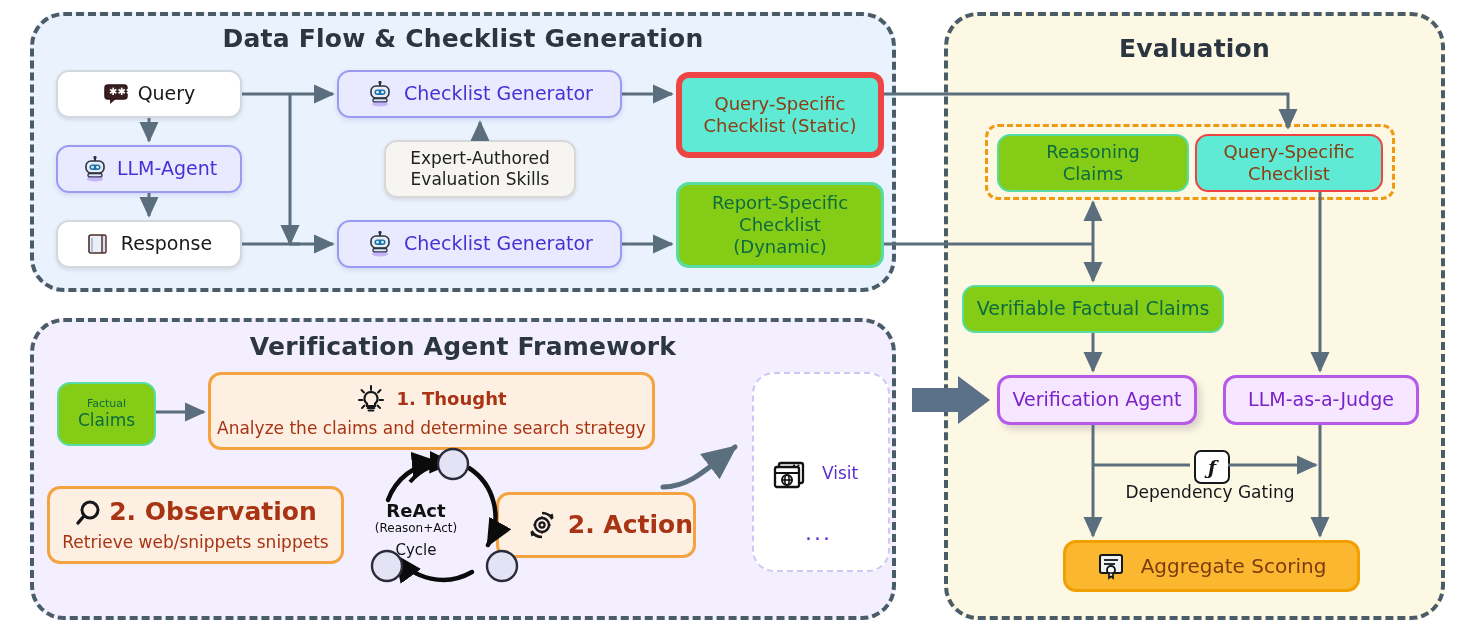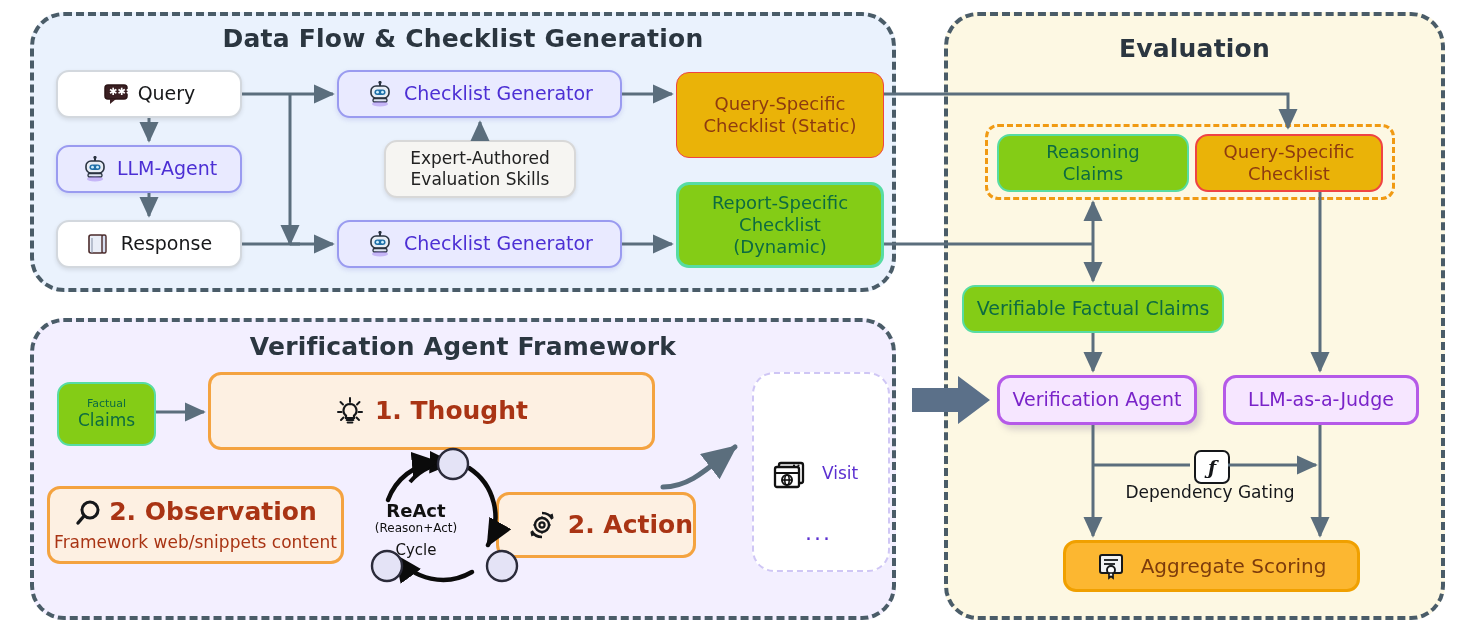--- a/index.html
+++ b/index.html
@@ -21,21 +21,21 @@
   .node{position:absolute;box-sizing:border-box;border-radius:13px;
         display:flex;align-items:center;justify-content:center;
         font-family:"DejaVu Sans","Liberation Sans",sans-serif;
         text-align:center;line-height:1.22;}
   .node .lbl{display:block;}
   .ico{flex:0 0 auto;display:inline-flex;align-items:center;justify-content:center;}
 
   .n-white{background:#ffffff;border:2.5px solid #d3d8de;box-shadow:0 2px 4px rgba(0,0,0,.10);}
   .n-blue {background:#e9eaff;border:2.5px solid #9a9bf0;color:#4c2fd4;box-shadow:0 2px 5px rgba(90,90,200,.18);}
   .n-gray {background:#f6f5f2;border:2.5px solid #d8d8d8;color:#222;box-shadow:0 2px 4px rgba(0,0,0,.10);}
-  .n-yellow{background:#eab308;border:1px solid #ef4444;color:#8d3b10;}
+  .n-yellow{background:#5eead4;border:6px solid #ef4444;color:#8d3b10;}
   .n-green{background:#84cc16;border:3px solid #57dca3;color:#0d6b41;}
   .n-orange{background:#fdf0e2;border:3px solid #f5a council;color:#a93414;}
   .n-orange{background:#fdf0e2;border:3px solid #f5a council;}
   .n-orange{background:#fdf0e2;border:3px solid #f3a košice;}
   .n-orange{background:#fdf0e2;border:3px solid #f4a košice;}
   .n-orange{background:#fdf0e2;border:3px solid #f4a340;color:#a93414;}
   .n-purple{background:#f6e6ff;border:3px solid #b55ae8;color:#7a23c9;}
   .n-amber{background:#fcb731;border:3px solid #f0a000;color:#7c3b0c;}
 
   .hand{font-family:"DejaVu Sans","Liberation Sans",sans-serif;}
@@ -172,35 +172,36 @@
               <line x1="3" y1="16" x2="6.5" y2="16"></line>
               <line x1="27" y1="16" x2="23.5" y2="16"></line>
               <line x1="6" y1="24" x2="8.5" y2="21.5"></line>
               <line x1="24" y1="24" x2="21.5" y2="21.5"></line>
             </g>
             <path d="M15 8 a6.5 6.5 0 0 1 4 11.6 v2.4 h-8 v-2.4 A6.5 6.5 0 0 1 15 8z" fill="none" stroke="#15171a" stroke-width="2.2"></path>
             <line x1="11.6" y1="24" x2="18.4" y2="24" stroke="#15171a" stroke-width="2" stroke-linecap="round"></line>
             <line x1="12.6" y1="26.6" x2="17.4" y2="26.6" stroke="#15171a" stroke-width="2" stroke-linecap="round"></line>
           </svg>
       </span>
-      <span class="hand" style="font-size:25px;font-weight:bold;color:#a93414;">1. Thought</span>
+      <span class="hand" style="font-size:18px;font-weight:bold;color:#a93414;">1. Thought</span>
     </div>
+    <span class="hand" style="font-size:17px;color:#a93414;margin-top:4px;">Analyze the claims and determine search strategy</span>
   </div>
 
   <div class="node n-orange" style="left:47px;top:486px;width:297px;height:78px;flex-direction:column;justify-content:center;">
     <div style="display:flex;align-items:center;justify-content:center;">
       <span class="ico" style="margin-right:7px;">
         <svg width="28" height="28" viewBox="0 0 28 28">
             <circle cx="16" cy="11" r="8" fill="none" stroke="#15171a" stroke-width="3"></circle>
             <line x1="10" y1="17" x2="4" y2="24" stroke="#15171a" stroke-width="3.4" stroke-linecap="round"></line>
           </svg>
       </span>
       <span class="hand" style="font-size:25px;font-weight:bold;color:#a93414;">2. Observation</span>
     </div>
-    <span class="hand" style="font-size:17px;color:#a93414;margin-top:4px;">Framework web/snippets content</span>
+    <span class="hand" style="font-size:17px;color:#a93414;margin-top:4px;">Retrieve web/snippets snippets</span>
   </div>
 
   <div class="node n-orange" style="left:496px;top:492px;width:200px;height:66px;justify-content:flex-end;">
     <span class="ico" style="margin-right:10px;">
       <svg width="32" height="32" viewBox="0 0 32 32">
           <path d="M16 4 a12 12 0 0 1 10.4 6" fill="none" stroke="#15171a" stroke-width="2.6"></path>
           <path d="M16 28 a12 12 0 0 1 -10.4 -6" fill="none" stroke="#15171a" stroke-width="2.6"></path>
           <path d="M27.6 9 l-1 -4.6 l-4.2 2.2z" fill="#15171a"></path>
           <path d="M4.4 23 l1 4.6 l4.2 -2.2z" fill="#15171a"></path>
           <circle cx="16" cy="16" r="7" fill="none" stroke="#15171a" stroke-width="2.4"></circle>

